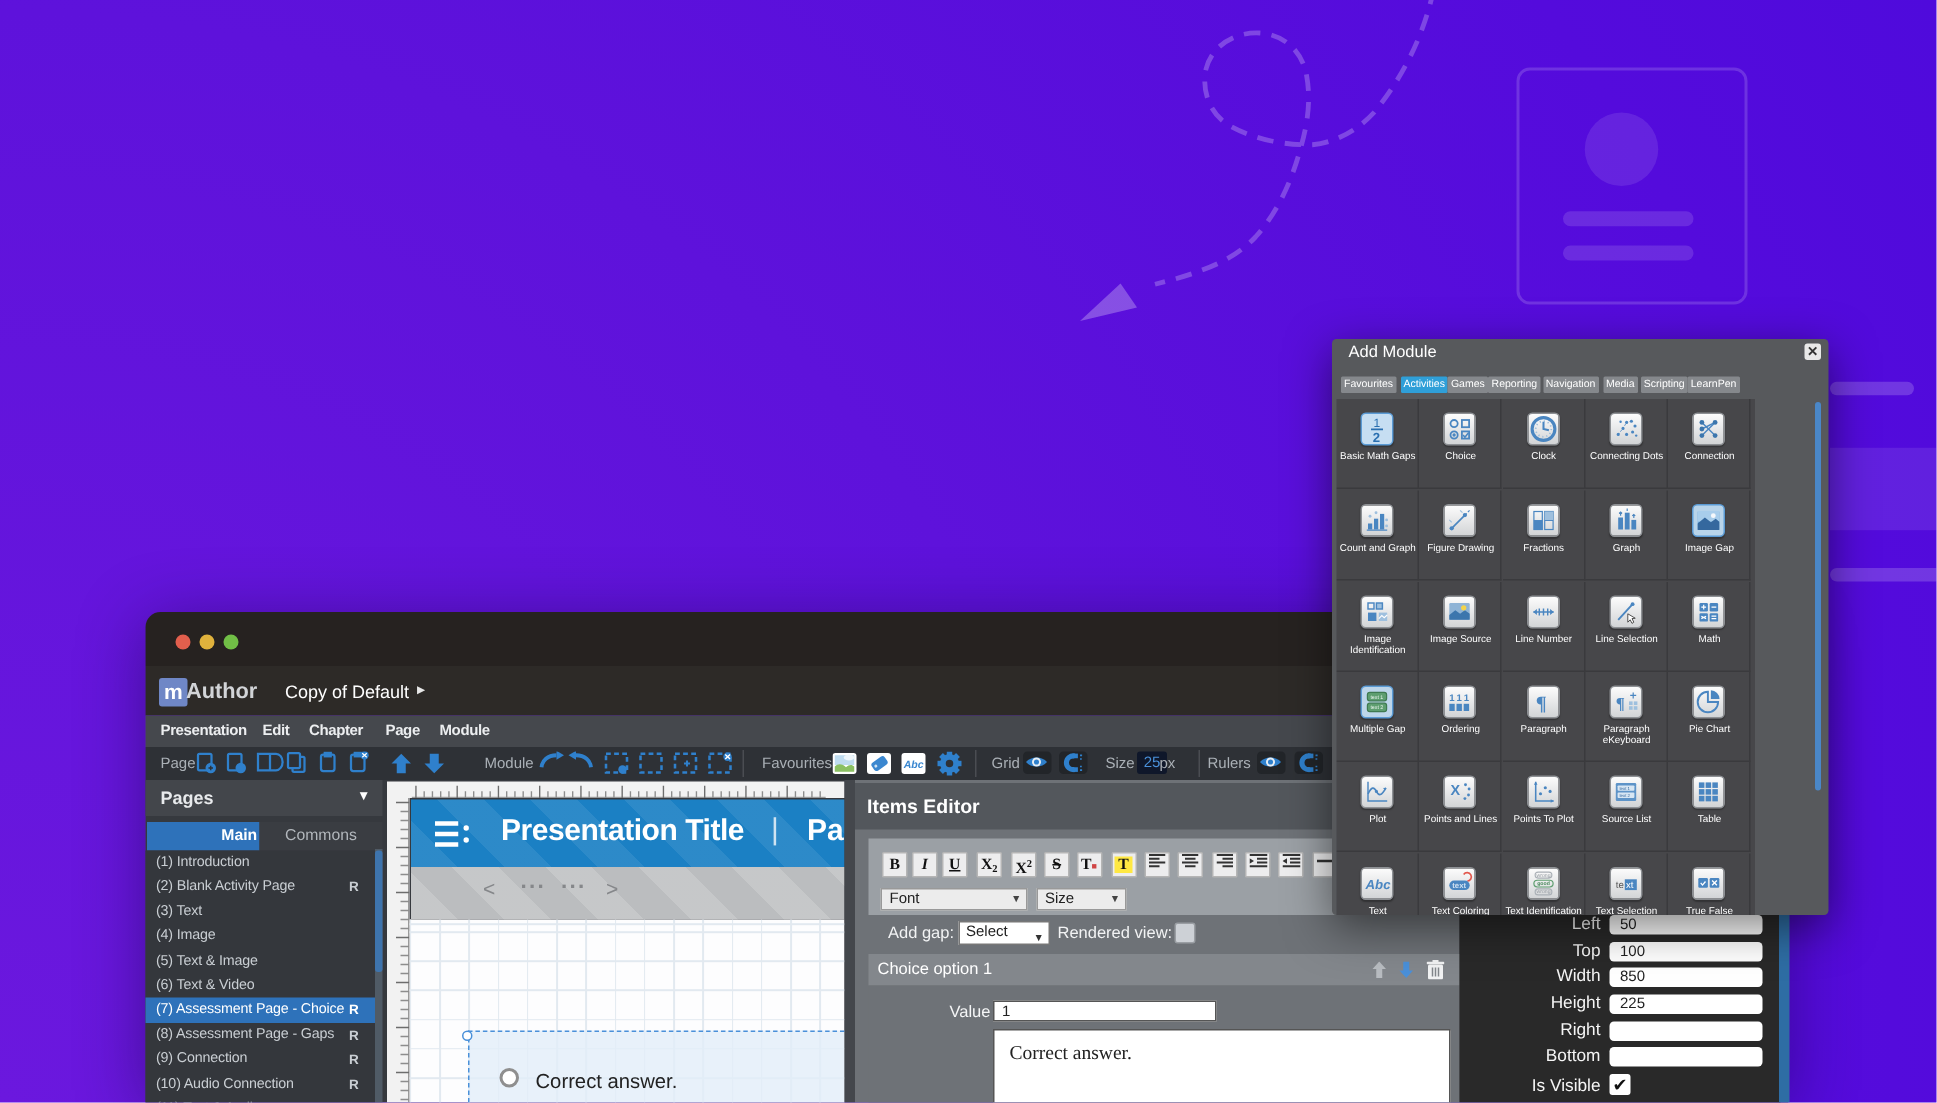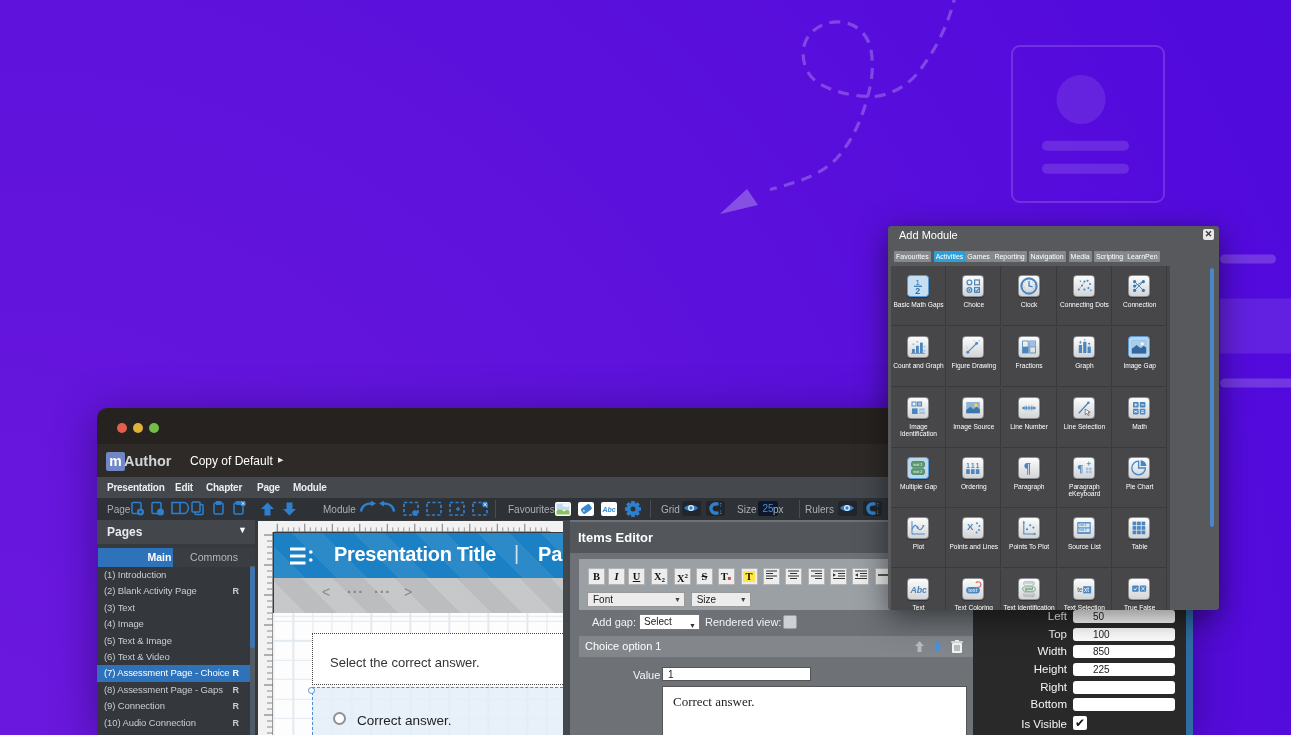--- a/index.html
+++ b/index.html
@@ -49,21 +49,21 @@
 .ddrop{position:absolute;top:33px;height:15px;background:#ececec;border:1px solid #999;font-size:10px;color:#222;line-height:13px;padding-left:5px;}
 .ddrop .ar{position:absolute;right:3px;top:0;font-size:7px;color:#444;}
 #addgap{position:absolute;left:592px;top:614px;width:394px;height:18px;color:#f2f3f4;font-size:11px;}
 #chohdr{position:absolute;left:579px;top:636px;width:394px;height:21px;background:#83878c;color:#fff;font-size:11px;line-height:21px;}
 #chobody{position:absolute;left:579px;top:657px;width:394px;height:78px;background:#6e7277;}
 
 #props{position:absolute;left:973px;top:610px;width:214px;height:125px;background:#292929;}
 #propsl{position:absolute;left:973px;top:520px;width:214px;height:90px;background:#292929;}
 .prow{position:absolute;left:973px;width:214px;height:13px;color:#f5f5f5;font-size:11.5px;}
 .prow .pl{position:absolute;right:120px;top:0;}
-.prow .pi{position:absolute;left:100px;top:0;width:102px;height:13px;background:#fff;border-radius:3px;font-size:10px;color:#222;line-height:13px;padding-left:20px;}
+.prow .pi{position:absolute;left:100px;top:0;width:102px;height:13px;background:#fff;border-radius:3px;font-size:10px;color:#222;line-height:13px;padding-left:7px;}
 
 #dlg{position:absolute;left:888px;top:226px;width:331px;height:384px;background:#57595c;border-radius:3px;
  box-shadow:0 8px 30px rgba(0,0,0,.5);z-index:5;}
 #dlg .title{position:absolute;left:11px;top:3px;color:#fff;font-size:11px;font-weight:normal;}
 #dlg .close{position:absolute;right:5px;top:3px;width:11px;height:11px;background:#e8e8e8;border-radius:2px;color:#333;font-size:9px;line-height:11px;text-align:center;font-weight:bold;}
 .dtab{position:absolute;top:25px;height:11px;background:#85888c;color:#fff;font-size:7px;line-height:11px;text-align:center;border-radius:1px;padding:0 2px;white-space:nowrap;}
 #dgrid{position:absolute;left:3px;top:40px;width:279px;height:344px;background:#47474a;overflow:hidden;}
 .cell{position:absolute;width:55.2px;height:60px;border-right:1px solid #3a3a3d;border-bottom:1px solid #3a3a3d;}
 .mi{position:absolute;left:16px;top:8.5px;width:22px;height:22px;border-radius:3.5px;background:linear-gradient(#fcfcfc,#d2d4d6);border:1px solid #8d9094;box-shadow:0 1px 1px rgba(0,0,0,.3);}
 .mi svg{width:20px;height:20px;display:block;margin:0;}
@@ -263,23 +263,20 @@
     <span class="abs" style="left:60px;top:10px;color:#fff;font-size:20px;font-weight:bold;letter-spacing:-0.3px;">Presentation Title</span>
     <span class="abs" style="left:240px;top:9px;color:#cfe3f2;font-size:20px;">|</span>
     <span class="abs" style="left:264px;top:10px;color:#fff;font-size:20px;font-weight:bold;">Pag</span>
   </div>
   <div id="greybar">
     <span class="abs" style="left:48px;top:6px;font-size:14px;color:#85878a;">&lt;</span>
     <span class="abs" style="left:73px;top:1px;font-size:15px;font-weight:bold;color:#85878a;letter-spacing:1.5px;">...</span>
     <span class="abs" style="left:100px;top:1px;font-size:15px;font-weight:bold;color:#85878a;letter-spacing:1.5px;">...</span>
     <span class="abs" style="left:130px;top:6px;font-size:14px;color:#85878a;">&gt;</span>
   </div>
-  <div id="selbox1">
-      <span class="abs" style="left:17px;top:21px;font-size:13px;color:#333;">Select the correct answer.</span>
-    </div>
   <div id="selbox2">
     <div class="abs" style="left:-5px;top:-1px;width:7px;height:7px;border:1.5px solid #4a90d9;border-radius:50%;background:#fff;"></div>
     <div class="abs" style="left:20px;top:24px;width:13px;height:13px;border:2.5px solid #8f8f8f;border-radius:50%;background:#fff;"></div>
     <span class="abs" style="left:44px;top:25px;font-size:13.5px;color:#222;">Correct answer.</span>
   </div>
 
   <div id="iedge"></div>
   <div id="ieditor"></div>
   <div id="iehead">
       <span class="abs" style="left:8px;top:8px;">Items Editor</span>

